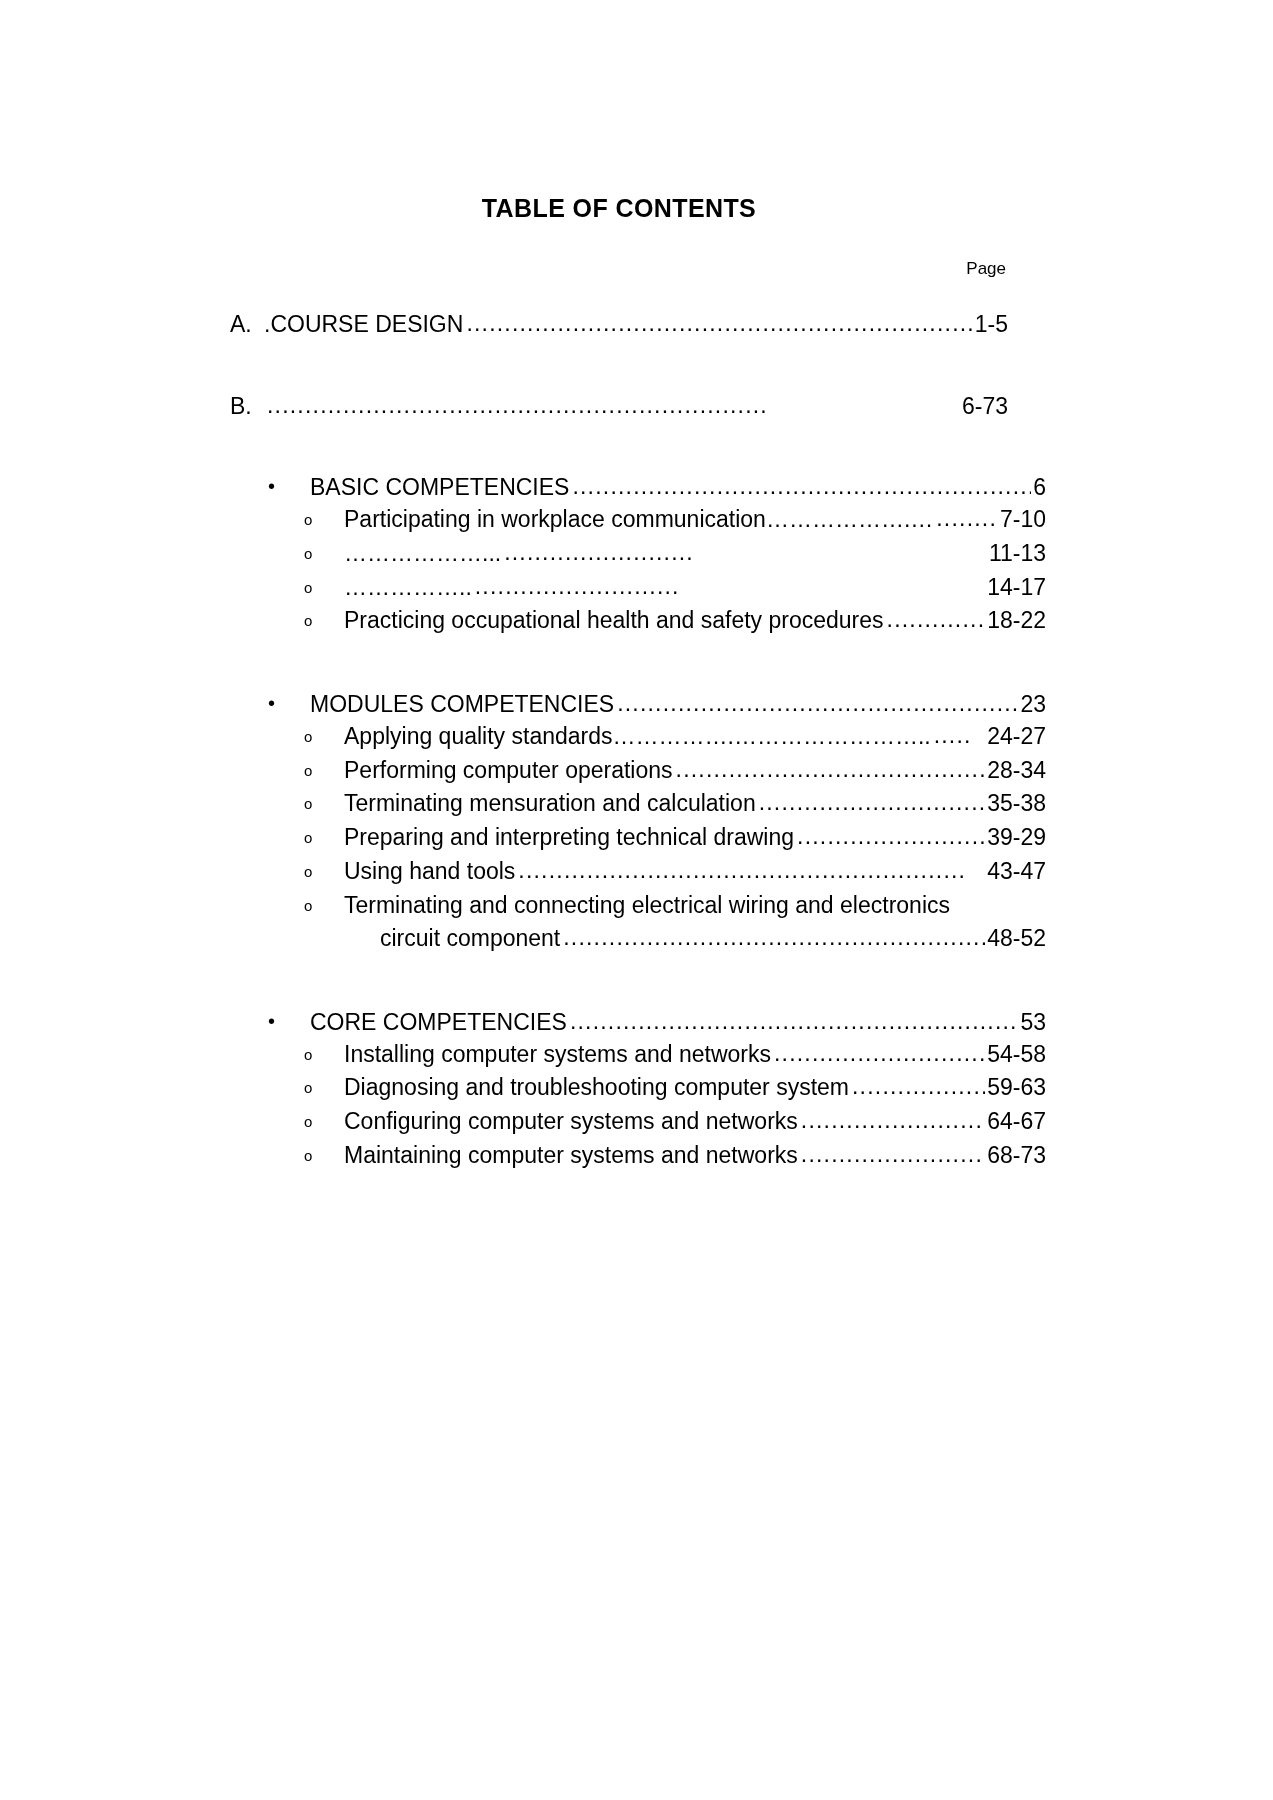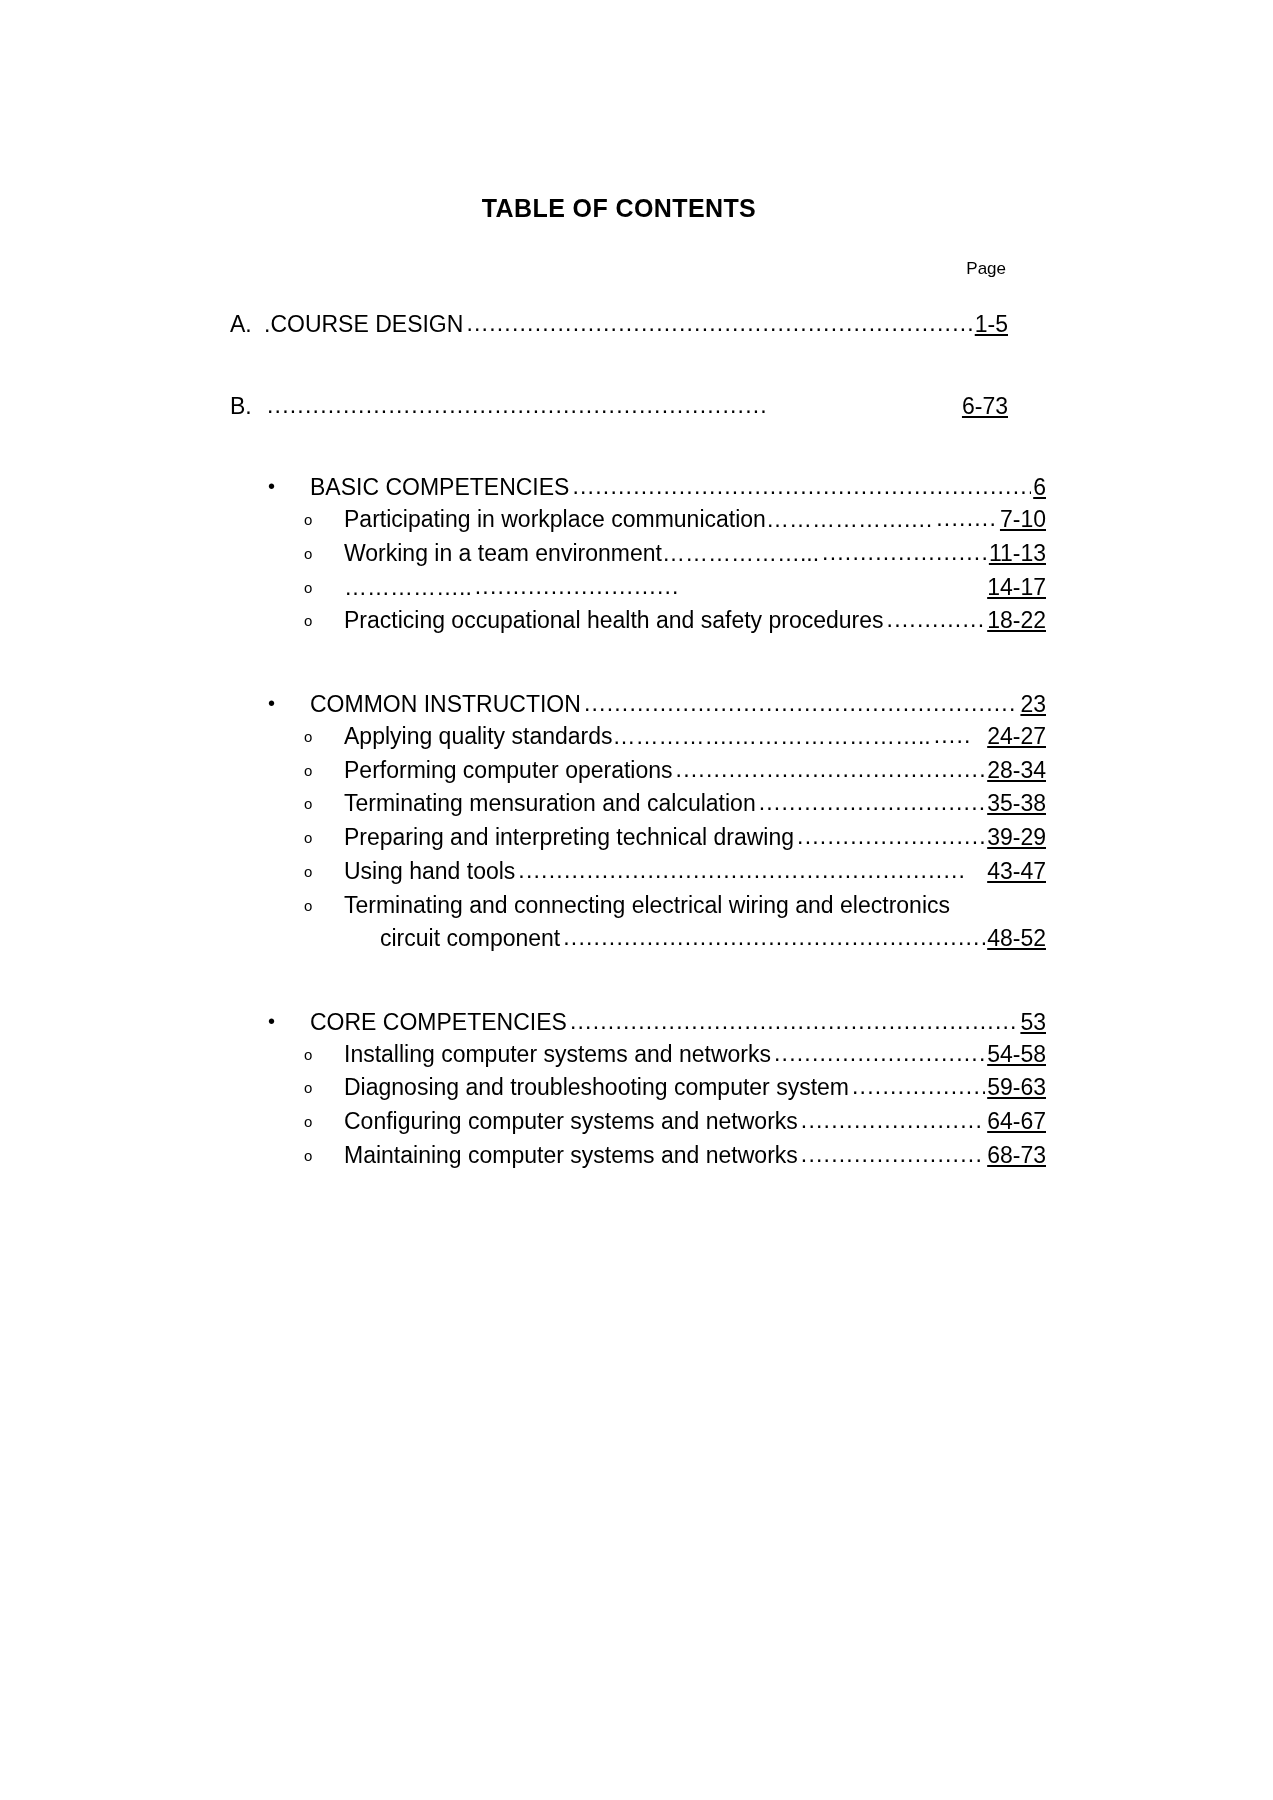--- a/index.html
+++ b/index.html
@@ -53,21 +53,20 @@
     font-size: 23px;
     letter-spacing: 1.2px;
     color: #000;
     position: relative;
     top: -1px;
   }
   .row .pg {
     white-space: pre;
     text-align: center;
     flex: 0 0 auto;
-    text-decoration: underline;
   }
 
   
   .section-row {
     margin-bottom: 0;
   }
   .gap-lg { height: 50px; }
 
   .sec-letter {
     display: inline-block;
@@ -154,21 +153,20 @@
       <span class="txt">Participating in workplace communication</span>
       <span class="txt">……………….…</span>
       <span class="leader">............</span>
       <span class="pg">7-10</span>
     </span>
   </div>
 
   <div class="row sub-row">
     <span class="sub-mark">o</span>
     <span class="body">
-      <span class="txt">Working in a team environment</span>
       <span class="txt">………………...</span>
       <span class="leader">.........................</span>
       <span class="pg">11-13</span>
     </span>
   </div>
 
   <div class="row sub-row">
     <span class="sub-mark">o</span>
     <span class="body">
       <span class="txt">……………..</span>
@@ -183,21 +181,21 @@
       <span class="txt">Practicing occupational health and safety procedures</span>
       <span class="leader">..................</span>
       <span class="pg">18-22</span>
     </span>
   </div>
 
   <div class="gap-lg"></div>
 
   <div class="row bullet-row">
     <span class="bullet-mark">•</span>
-    <span class="txt">COMMON INSTRUCTION</span>
+    <span class="txt">MODULES COMPETENCIES</span>
     <span class="leader">..................................................................</span>
     <span class="pg">23</span>
   </div>
 
   <div class="row sub-row">
     <span class="sub-mark">o</span>
     <span class="body">
       <span class="txt">Applying quality standards</span>
       <span class="txt">…………….……………………..</span>
       <span class="leader">.....</span>

